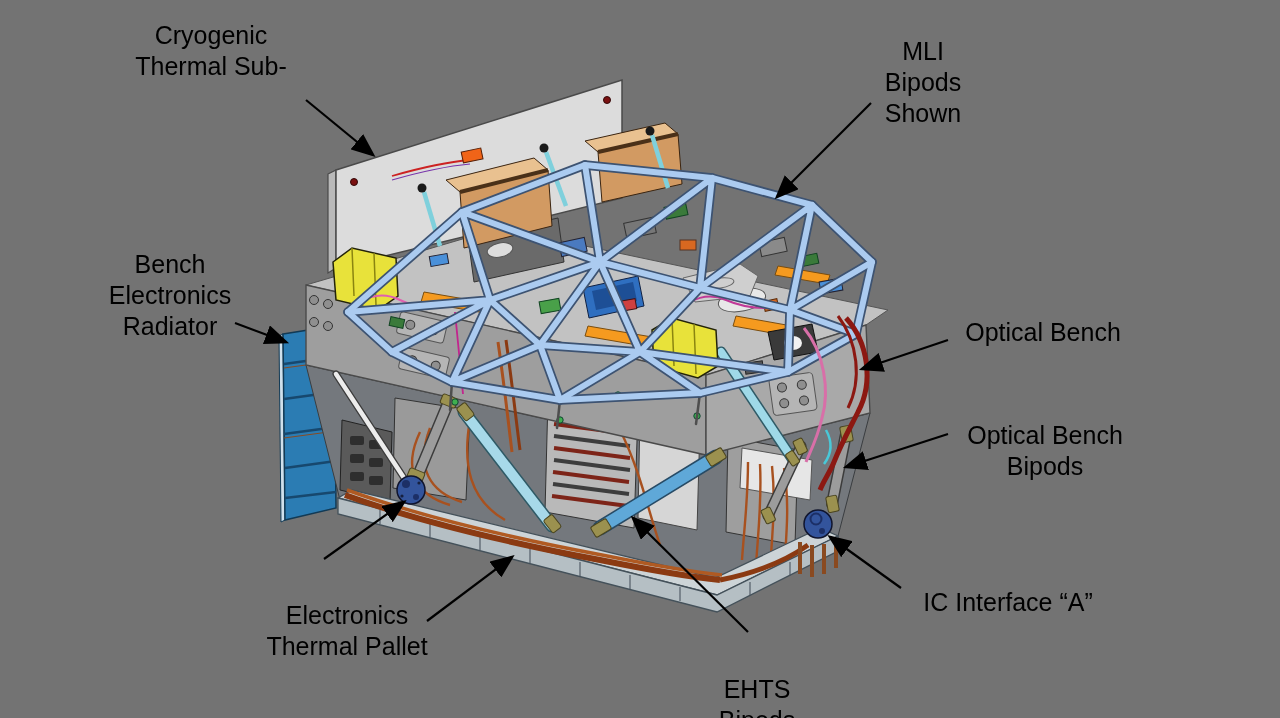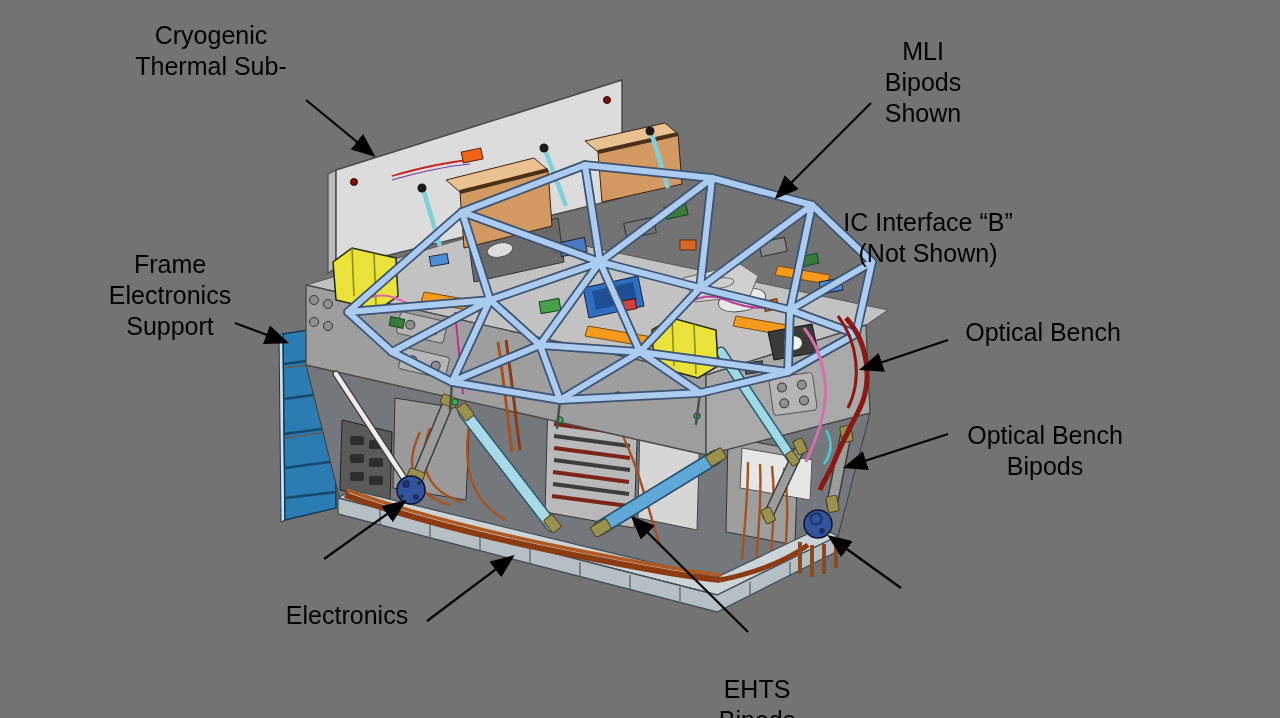--- a/index.html
+++ b/index.html
@@ -289,44 +289,44 @@
   <div>Cryogenic</div>
   <div>Thermal Sub-</div>
 </div>
 
 <div class="label" style="left:923px;top:36px">
   <div>MLI</div>
   <div>Bipods</div>
   <div>Shown</div>
 </div>
 
-<div class="label" style="left:928px;top:207px">
-  <div>IC Interface “B”</div>
-  <div>(Not Shown)</div>
-</div>
 
 <div class="label" style="left:170px;top:249px">
-  <div>Frame</div>
+  <div>Bench</div>
   <div>Electronics</div>
-  <div>Support</div>
+  <div>Radiator</div>
 </div>
 
 <div class="label" style="left:1043px;top:317px">
   <div>Optical Bench</div>
 </div>
 
 <div class="label" style="left:1045px;top:420px">
   <div>Optical Bench</div>
   <div>Bipods</div>
 </div>
 
 
 <div class="label" style="left:347px;top:600px">
   <div>Electronics</div>
+  <div>Thermal Pallet</div>
 </div>
 
 <div class="label" style="left:757px;top:674px">
   <div>EHTS</div>
   <div>Bipods</div>
 </div>
 
+<div class="label" style="left:1008px;top:587px">
+  <div>IC Interface “A”</div>
+</div>
 
 </div>
 
 </body></html>

